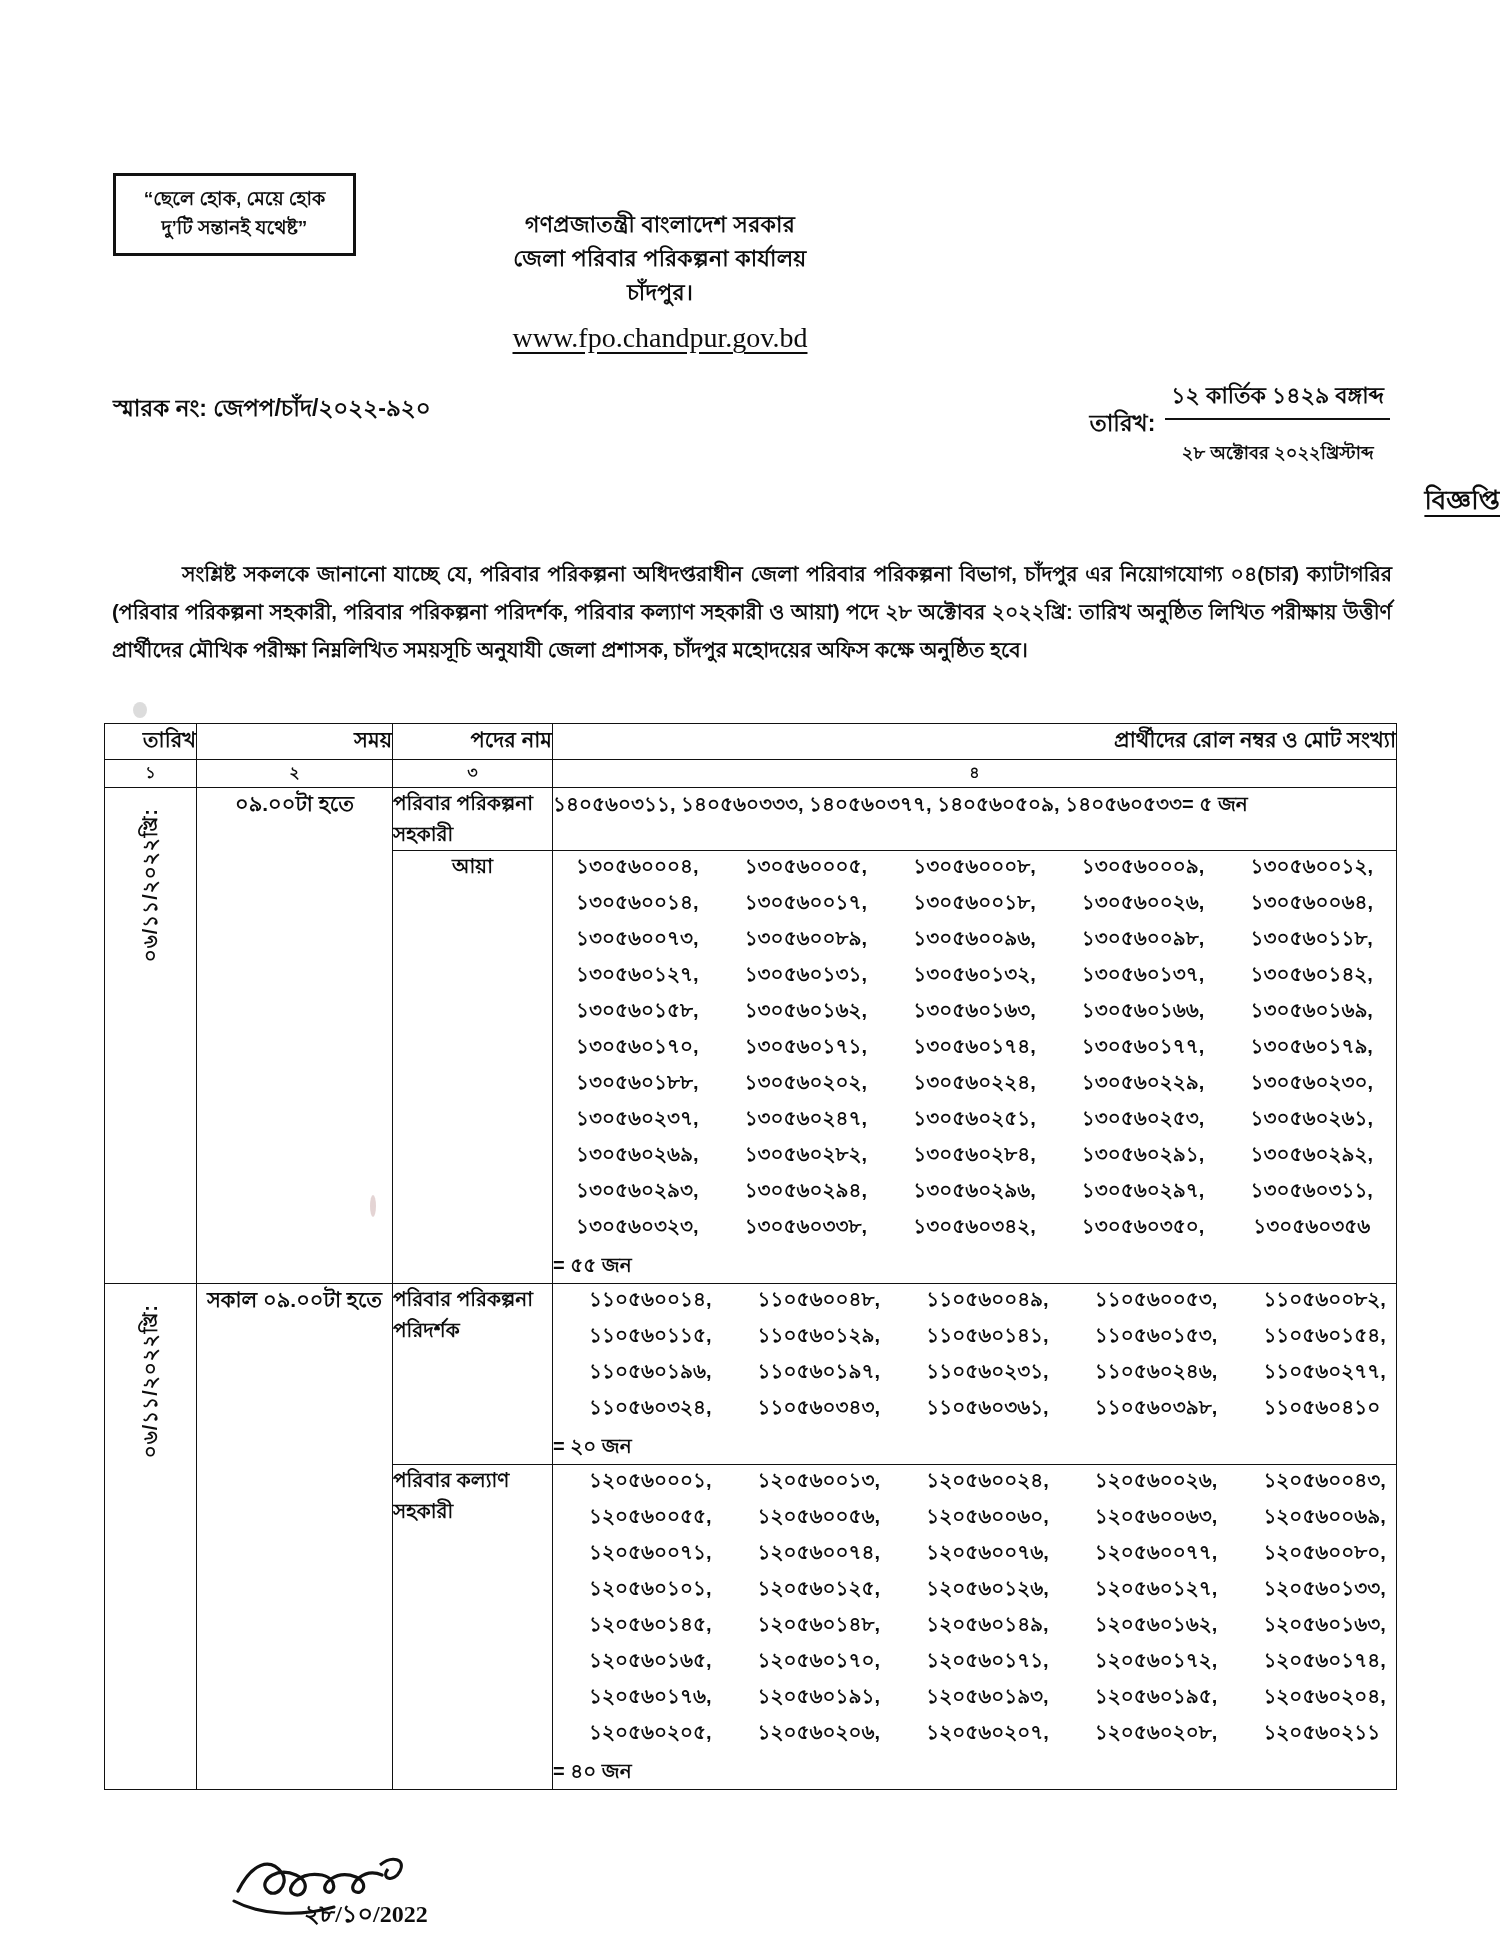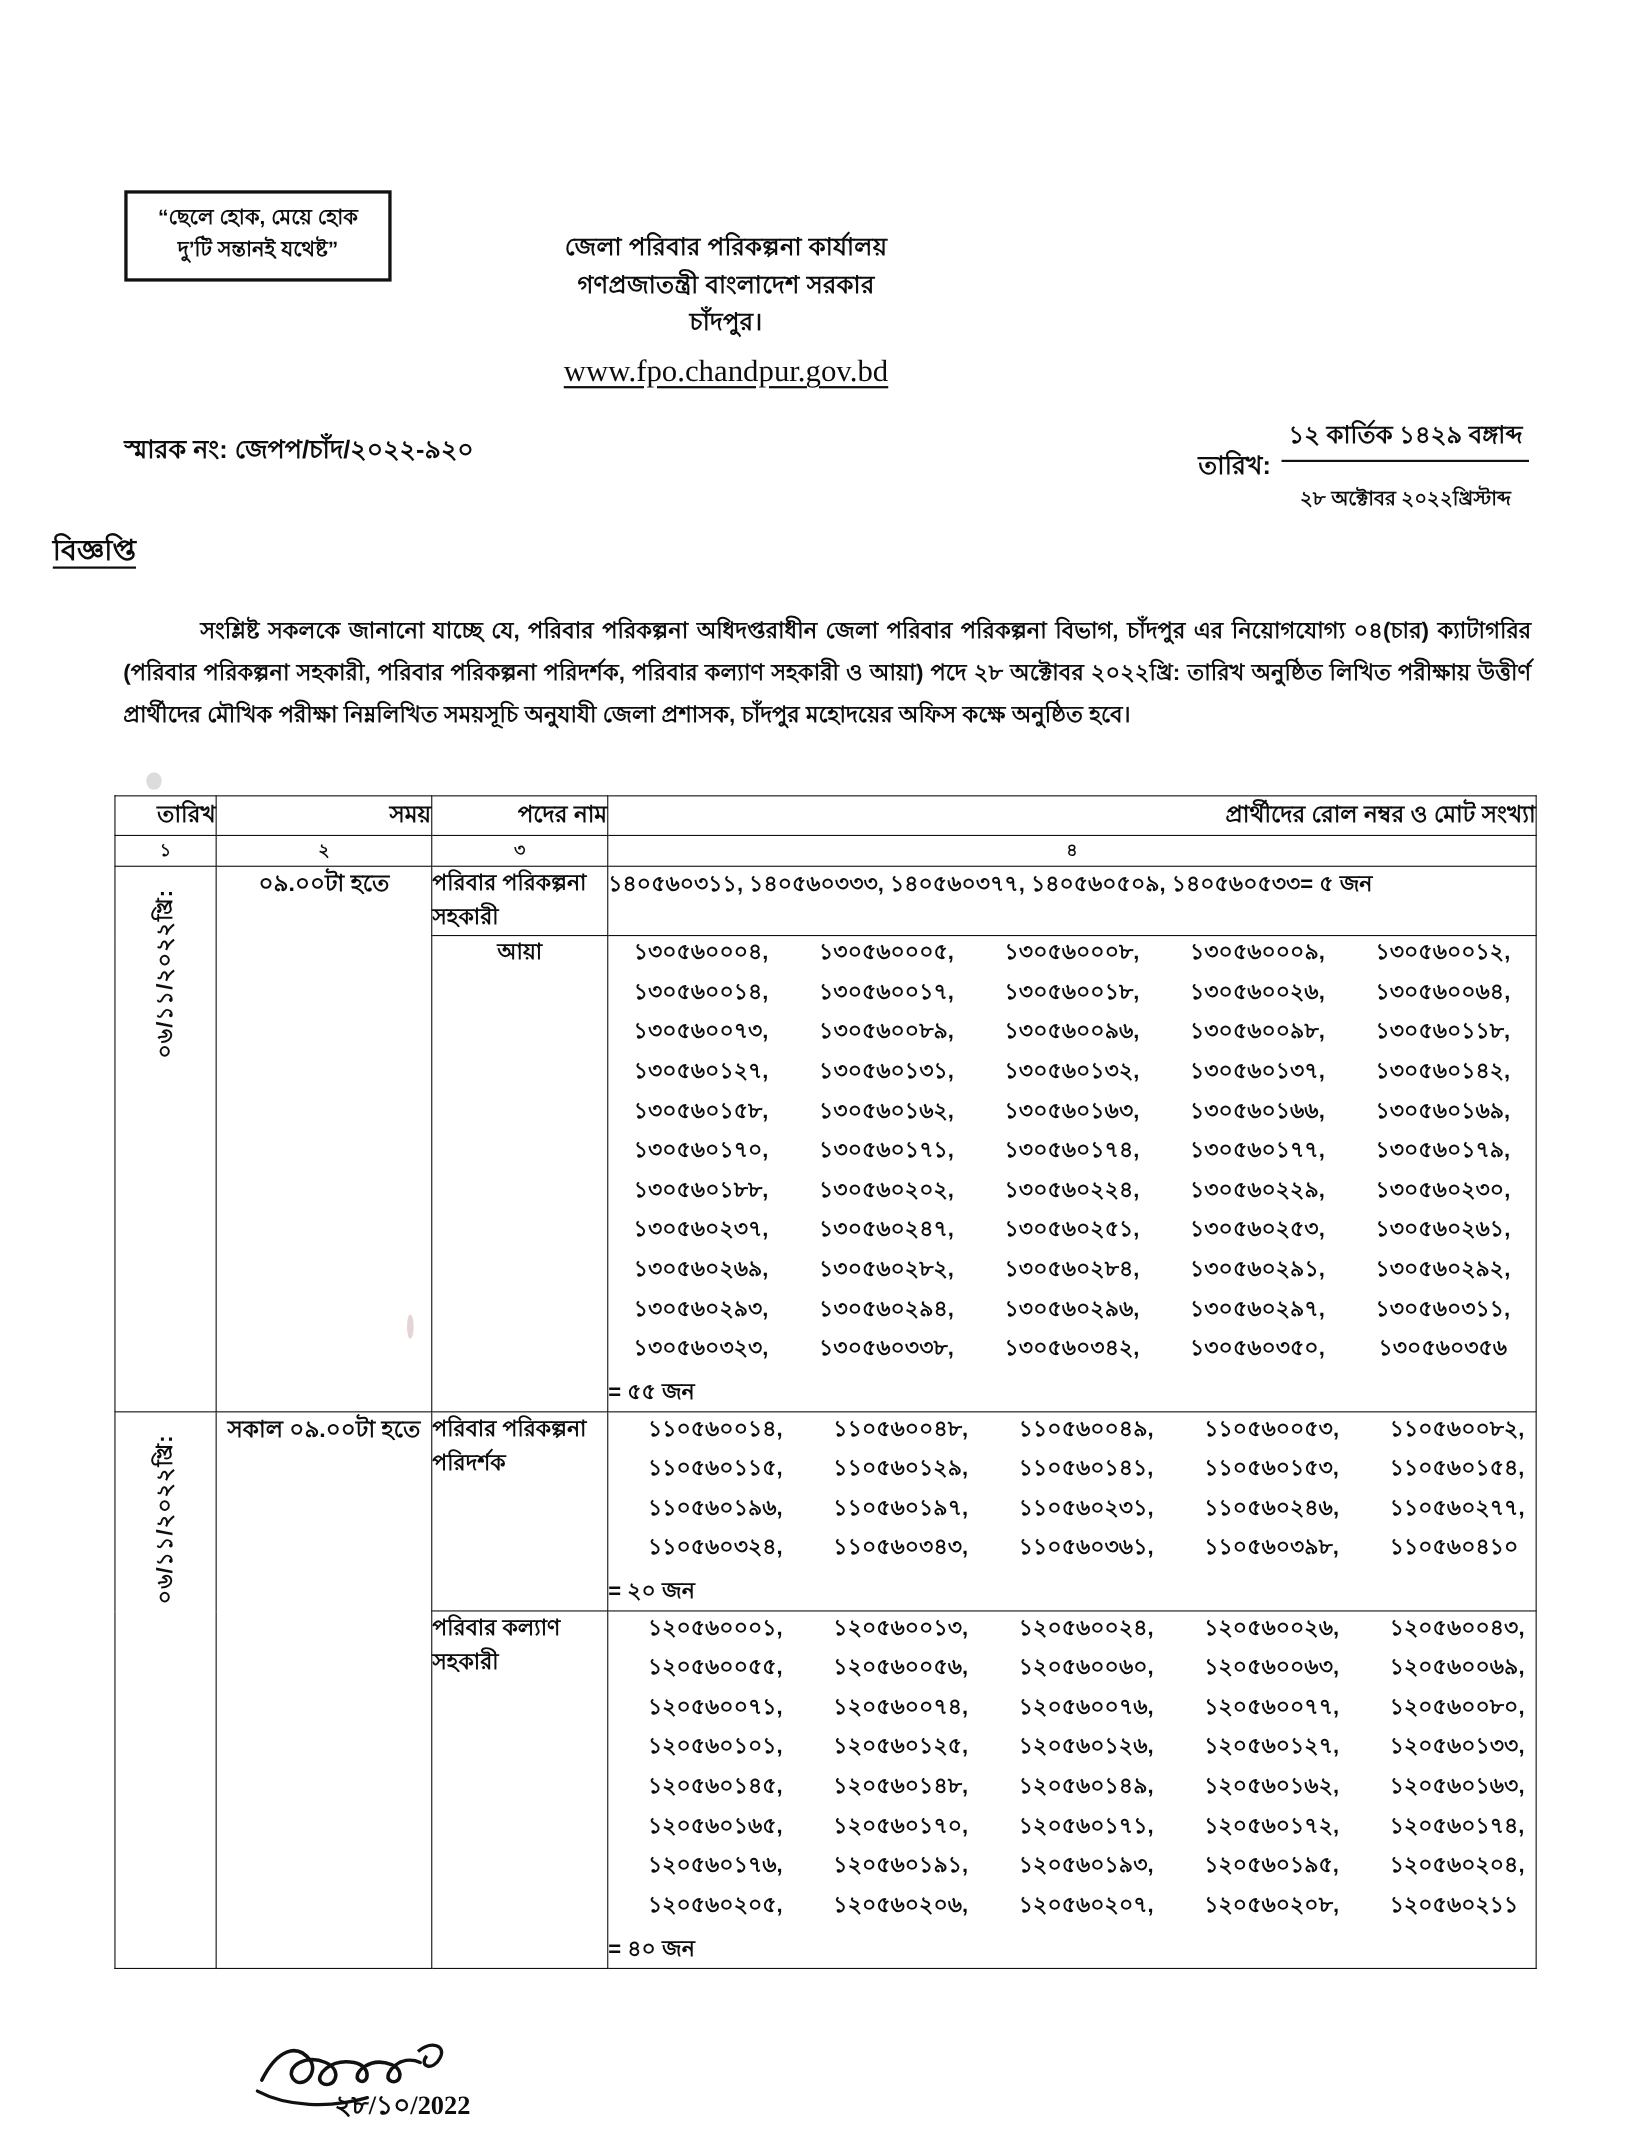--- a/index.html
+++ b/index.html
@@ -53,21 +53,21 @@
     display:flex;align-items:center;gap:10px;
   }
   .date-label{font-size:23px;font-weight:700;}
   .date-stack{text-align:center;}
   .date-stack .d1{font-size:22px;font-weight:700;padding:0 6px 3px;
        border-bottom:2px solid #111;white-space:nowrap;}
   .date-stack .d2{font-size:18px;font-weight:700;padding-top:3px;white-space:nowrap;margin-top:16px;}
   
   .notice-title{
     position:absolute;left:0;right:0;top:480px;
-    text-align:left;font-size:26px;font-weight:700;
+    text-align:right;font-size:26px;font-weight:700;
     text-decoration:underline;text-underline-offset:6px;padding-left:48px;
   }
   
   .body-text{
     position:absolute;left:112px;top:555px;width:1280px;
     font-size:20.5px;line-height:1.85;
     text-align:justify;
     text-indent:70px;
     font-weight:600;
   }
@@ -161,22 +161,22 @@
 
   <div class="smudge" style="left:133px;top:702px;width:14px;height:16px;"></div>
   <div class="smudge" style="left:370px;top:1195px;width:6px;height:22px;background:#c9a9a9;"></div>
 
   <div class="slogan-box">
     <div>“ছেলে হোক, মেয়ে হোক</div>
     <div>দু’টি সন্তানই যথেষ্ট”</div>
   </div>
 
   <div class="masthead">
+    <div class="ln">গণপ্রজাতন্ত্রী বাংলাদেশ সরকার</div>
     <div class="ln">জেলা পরিবার পরিকল্পনা কার্যালয়</div>
-    <div class="ln">গণপ্রজাতন্ত্রী বাংলাদেশ সরকার</div>
     <div class="ln">চাঁদপুর।</div>
     <div class="url">www.fpo.chandpur.gov.bd</div>
   </div>
 
   <div class="memo-no">স্মারক নং: জেপপ/চাঁদ/২০২২-৯২০</div>
 
   <div class="date-wrap">
     <div class="date-label">তারিখ:</div>
     <div class="date-stack">
       <div class="d1">১২ কার্তিক ১৪২৯ বঙ্গাব্দ</div>

